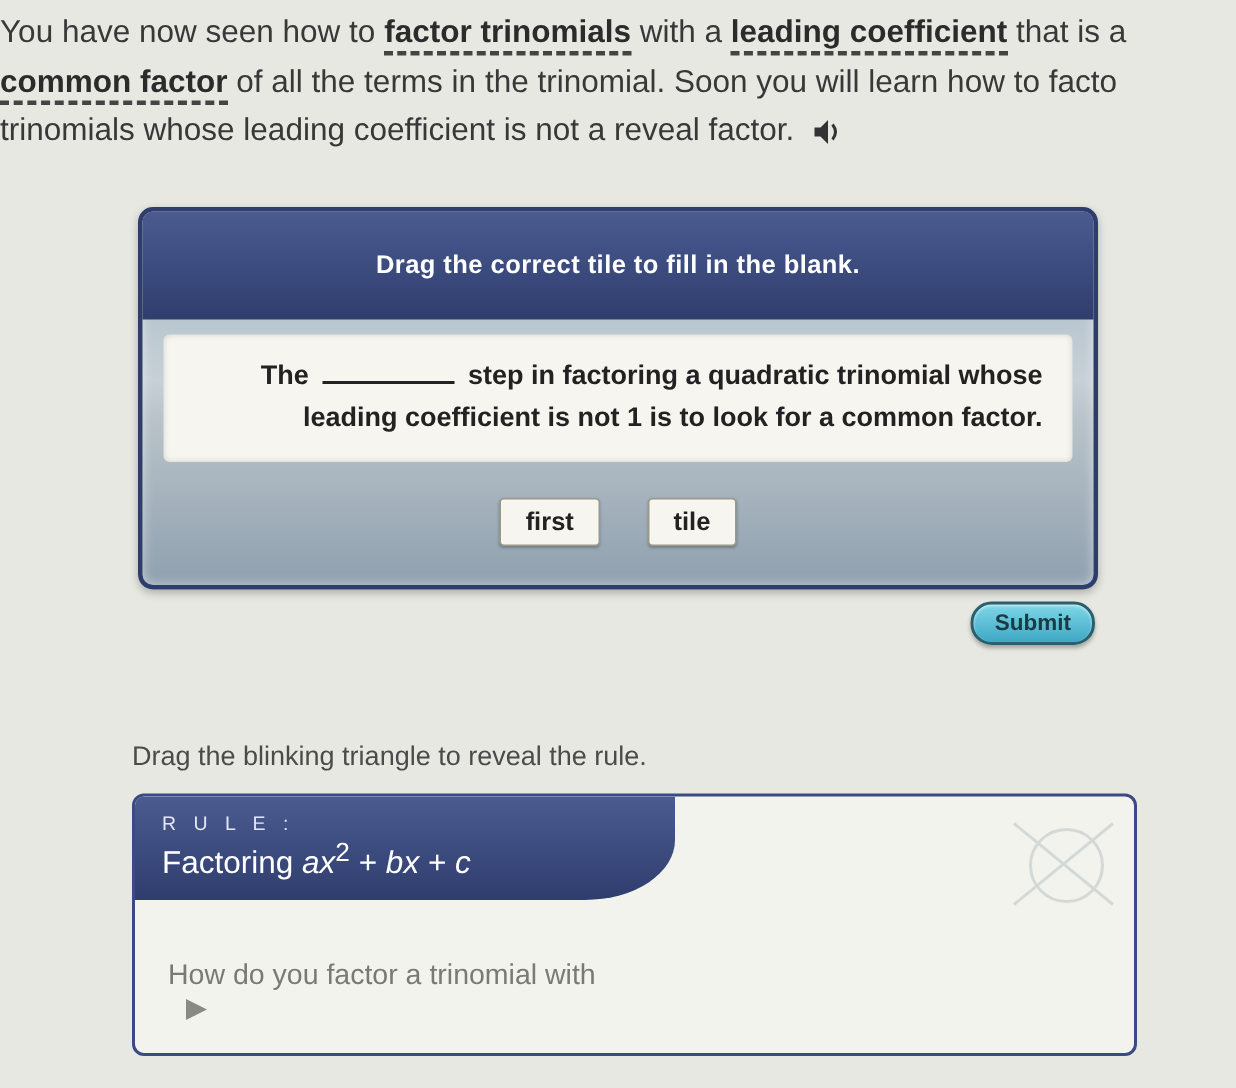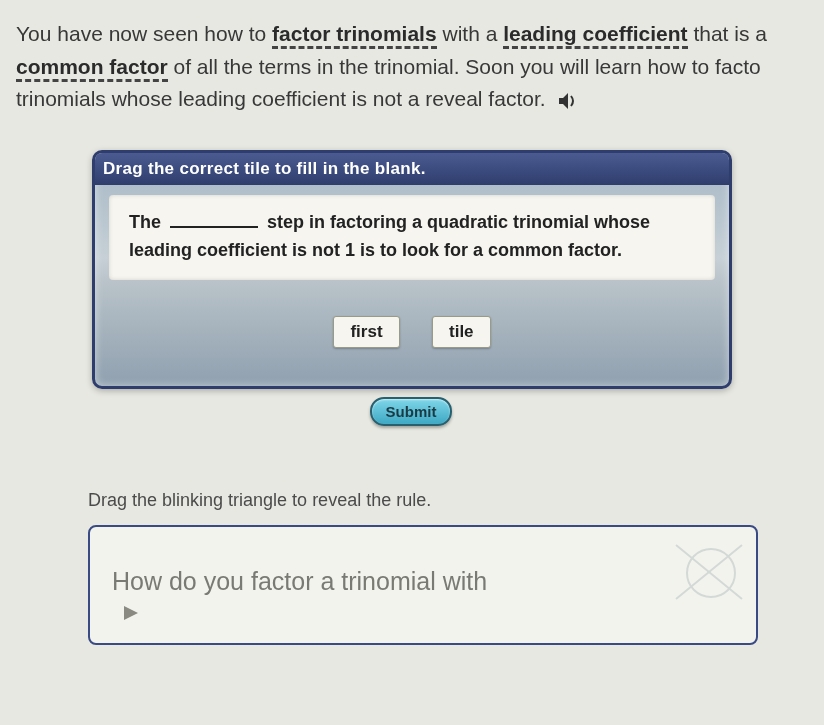--- a/index.html
+++ b/index.html
@@ -6,25 +6,24 @@
   body {
     width: 824px;
     height: 725px;
     background: #e8e8e2;
     font-family: Arial, Helvetica, sans-serif;
     color: #333;
     overflow: hidden;
     position: relative;
   }
   .intro {
-    padding: 6px 0 0 16px;
+    padding: 6px 0 0 0;
     font-size: 21px;
     line-height: 1.55;
     color: #383838;
-    margin-top: 12px;
   }
   .intro .bold { font-weight: bold; color: #2b2b2b; }
   .dotted { border-bottom: 3px dashed #444; padding-bottom: 1px; }
   .audio-icon {
     display: inline-block;
     vertical-align: middle;
     margin-left: 6px;
   }
   .audio-icon svg { display: block; }
 
@@ -37,65 +36,66 @@
   .card {
     border: 3px solid #2f3d6d;
     border-radius: 10px;
     background: linear-gradient(#a5b6c5, #c6d0d6 45%, #b9c3c9 55%, #8fa0af);
     padding: 0 0 18px 0;
     box-shadow: inset 0 0 8px rgba(255,255,255,0.5), 0 2px 6px rgba(0,0,0,0.25);
   }
   .card-header {
     background: linear-gradient(#4b5b91, #2f3d6d);
     color: #fff;
-    text-align: left;
+    text-align: center;
     font-weight: bold;
     font-size: 17px;
-    padding: 6px 8px;
+    padding: 26px 8px;
     border-top-left-radius: 7px;
     border-top-right-radius: 7px;
     letter-spacing: 0.3px;
   }
   .sentence-box {
     background: #f6f5ef;
     margin: 10px 14px 14px 14px;
     border-radius: 4px;
     padding: 14px 20px 16px 20px;
     font-weight: bold;
     font-size: 18px;
     color: #222;
     line-height: 1.55;
     box-shadow: inset 0 0 4px rgba(0,0,0,0.15);
+    text-align: right;
   }
   .blank-line {
     display: inline-block;
     width: 88px;
     border-bottom: 2px solid #222;
     vertical-align: baseline;
     margin: 0 4px;
   }
   .tiles-row {
     text-align: center;
     padding: 6px 0 4px 0;
   }
   .tile {
     display: inline-block;
     background: #f6f5ef;
     border: 1px solid #9a9a88;
     border-radius: 3px;
     padding: 5px 16px;
-    margin: 16px 14px;
+    margin: 4px 14px;
     font-weight: bold;
     font-size: 17px;
     color: #222;
     cursor: grab;
     box-shadow: 0 1px 2px rgba(0,0,0,0.25);
   }
   .submit-row {
-    text-align: center;
+    text-align: right;
     margin: 8px 2px 0 0;
   }
   .submit-btn {
     display: inline-block;
     background: linear-gradient(#7fd6e8, #3ea8c4);
     border: 2px solid #2a5f6e;
     border-radius: 14px;
     padding: 4px 14px;
     font-weight: bold;
     font-size: 15px;
@@ -134,21 +134,21 @@
     color: #e3e7f2;
   }
   .rule-title {
     font-size: 21px;
     color: #fff;
     margin-top: 2px;
   }
   .rule-title .ital { font-style: italic; }
   .rule-body {
     padding: 40px 22px 8px 22px;
-    font-size: 25px;
+    font-size: 19px;
     color: #7a7a74;
     position: relative;
   }
   .play-triangle {
     display: inline-block;
     vertical-align: middle;
     margin-left: 10px;
   }
   .play-triangle svg { display: block; }
   .corner-deco {
@@ -184,20 +184,26 @@
     </div>
   </div>
   <div class="submit-row">
     <span class="submit-btn">Submit</span>
   </div>
 </div>
 
 <div class="reveal-hint">Drag the blinking triangle to reveal the rule.</div>
 
 <div class="rule-card">
+  <div class="rule-tab">
+    <div class="rule-label">R U L E :</div>
+    <div class="rule-title">
+      <span>Factoring </span><span class="ital">a</span><span class="ital">x</span><sup>2</sup><span> + </span><span class="ital">b</span><span class="ital">x</span><span> + </span><span class="ital">c</span>
+    </div>
+  </div>
   <div class="corner-deco">
     <svg width="90" height="80" viewBox="0 0 90 80">
       <circle cx="55" cy="40" r="24" stroke="#9aa" stroke-width="2" fill="none"></circle>
       <line x1="20" y1="12" x2="86" y2="66" stroke="#9aa" stroke-width="2"></line>
       <line x1="86" y1="12" x2="20" y2="66" stroke="#9aa" stroke-width="2"></line>
     </svg>
   </div>
   <div class="rule-body">
     <span>How do you factor a trinomial with</span><br>
     <span class="play-triangle">

